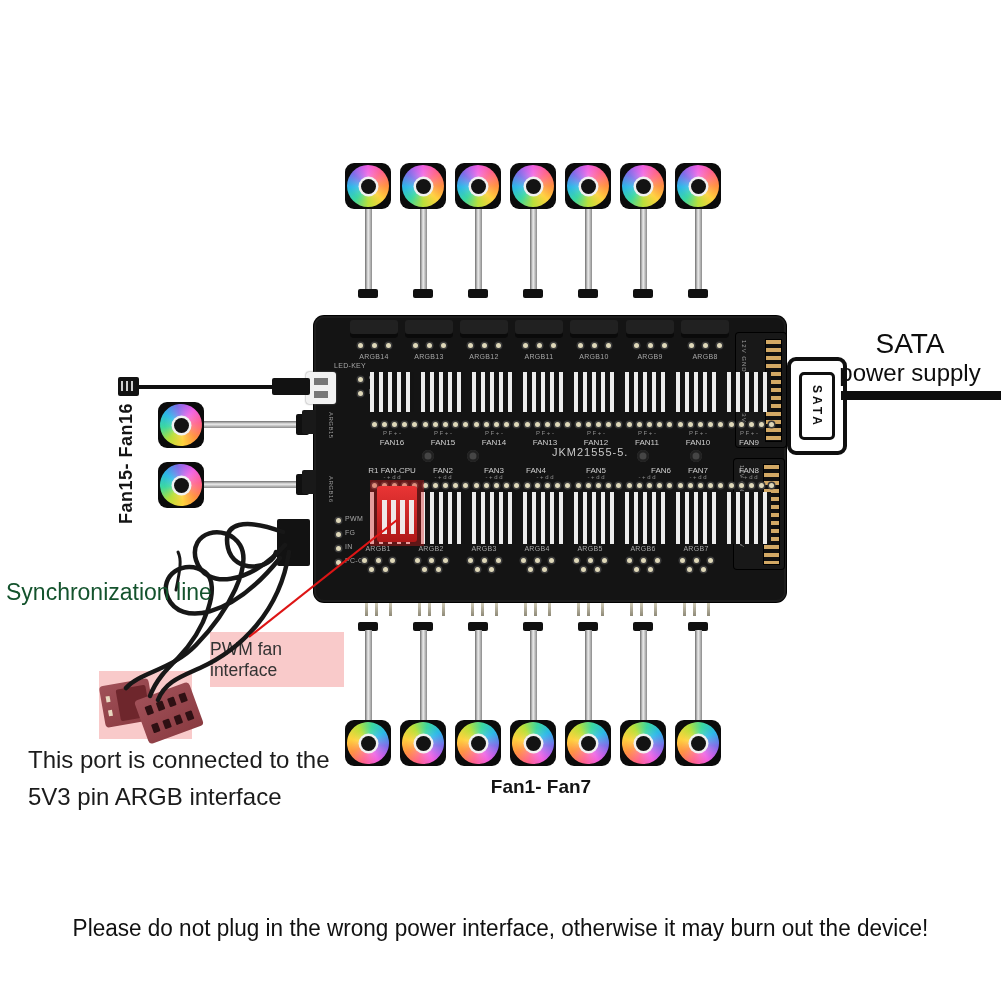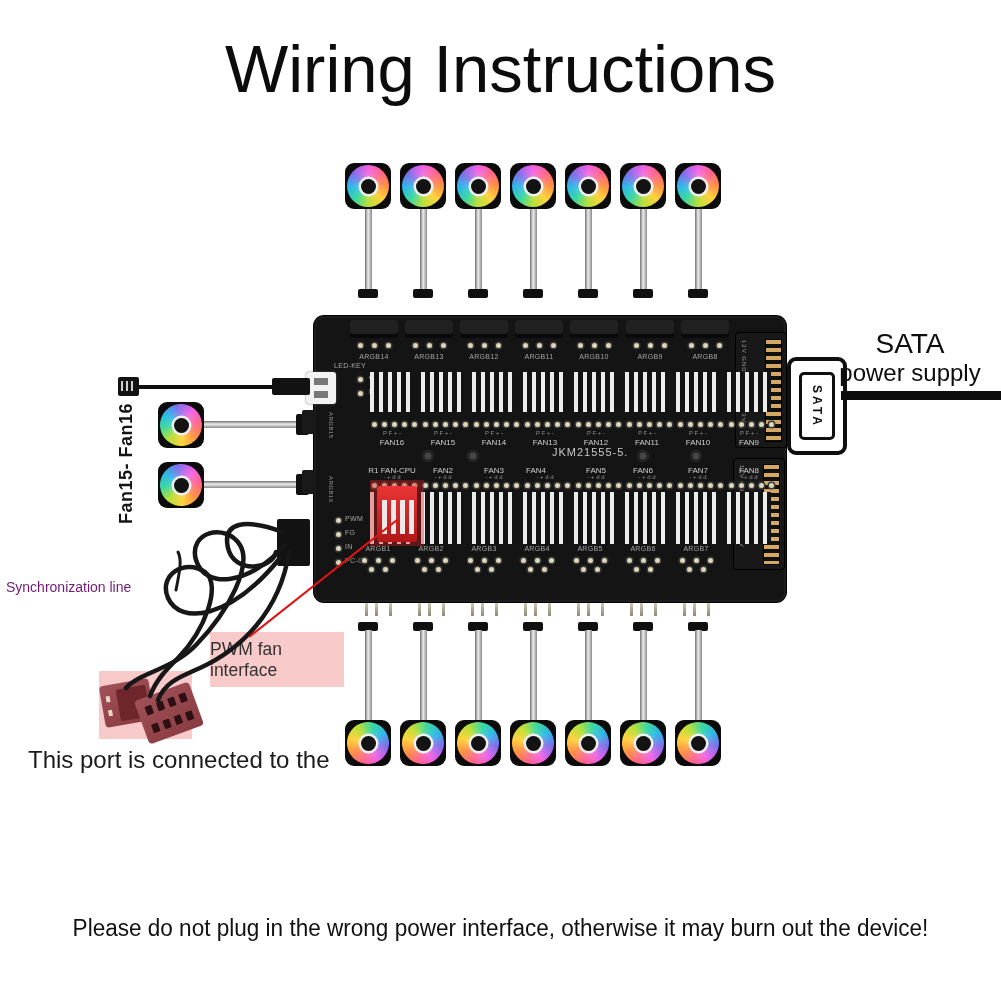--- a/index.html
+++ b/index.html
@@ -9,21 +9,21 @@
 
   
   .title{left:0;right:0;top:30px;text-align:center;font-size:67px;color:#0c0c0c;z-index:6;}
   .rowlabel{font-weight:bold;font-size:19px;color:#141414;text-align:center;z-index:6;}
   .vlabel-big{writing-mode:vertical-rl;transform:rotate(180deg);font-weight:bold;
               font-size:18px;color:#141414;letter-spacing:.5px;z-index:6;}
   .cpu-label{width:175px;text-align:center;font-weight:bold;font-size:17px;line-height:19px;z-index:6;}
   .sata-label{width:190px;text-align:center;z-index:6;color:#0d0d0d;}
   .sata-label .l1{font-size:28px;line-height:31px;}
   .sata-label .l2{font-size:24px;line-height:27px;}
-  .sync-label{font-size:14px;color:#701a75;z-index:6;}
+  .sync-label{font-size:23px;color:#14532d;z-index:6;}
   .pwm-label{width:134px;height:55px;display:flex;align-items:center;justify-content:center;
              font-size:17.5px;color:#333;z-index:4;}
   .note{font-size:24px;color:#1b1b1b;line-height:37px;z-index:6;}
   .warning{left:0;right:0;top:915px;text-align:center;font-size:23px;color:#111;
            transform:scaleX(.98);z-index:6;}
 
   
   .fan{width:46px;height:46px;}
   .fan-frame{inset:0;background:#0b0b0b;border-radius:9px;}
   .fan-blades{inset:2px;border-radius:50%;
@@ -71,22 +71,22 @@
   .blackpart{background:#121212;border-radius:2px;z-index:3;}
   .pinkbg{z-index:3;}
   .redconn{border-radius:4px;z-index:4;}
   svg.cables{left:0;top:0;z-index:5;pointer-events:none;}
 </style>
 </head>
 <body>
 
 <div id="stage">
 
-  <div class="abs title">Wiring Instructions</div>
-
+
+  <div class="abs rowlabel" style="left:441px;top:776px;width:200px;">Fan1- Fan7</div>
   <div class="abs vlabel-big" style="left:116px;top:398px;height:126px;">Fan15- Fan16</div>
 
 
   <div class="abs blackpart" style="left:118px;top:377px;width:21px;height:19px;">
     <div class="abs" style="left:3px;top:4px;width:15px;height:10px;
          background:repeating-linear-gradient(90deg,#cfcfcf 0 2px,#141414 2px 5px);"></div>
   </div>
   <div class="abs" style="left:139px;top:385px;width:133px;height:4px;background:#0f0f0f;z-index:3;"></div>
   <div class="abs blackpart" style="left:272px;top:378px;width:38px;height:17px;"></div>
 
@@ -117,20 +117,21 @@
       <div class="abs" style="left: 32px; top: 9px; width: 7px; height: 9px; background: rgb(46, 16, 19); border-radius: 1px;"></div>
       <div class="abs" style="left: 44px; top: 9px; width: 7px; height: 9px; background: rgb(46, 16, 19); border-radius: 1px;"></div>
       <div class="abs" style="left: 8px; top: 28px; width: 7px; height: 9px; background: rgb(46, 16, 19); border-radius: 1px;"></div>
       <div class="abs" style="left: 20px; top: 28px; width: 7px; height: 9px; background: rgb(46, 16, 19); border-radius: 1px;"></div>
       <div class="abs" style="left: 32px; top: 28px; width: 7px; height: 9px; background: rgb(46, 16, 19); border-radius: 1px;"></div>
       <div class="abs" style="left: 44px; top: 28px; width: 7px; height: 9px; background: rgb(46, 16, 19); border-radius: 1px;"></div>
     </div>
 
   <div class="abs note" style="left:28px;top:741px;">
     <div>This port is connected to the</div>
+    <div>5V3 pin ARGB interface</div>
   </div>
 
   <div class="abs warning">Please do not plug in the wrong power interface, otherwise it may burn out the device!</div>
 
   <div id="pcb" class="abs pcb" style="background: rgb(20, 20, 20);">
 
     <div class="abs tiny" style="left:20px;top:46px;">LED-KEY</div>
     <div class="abs whiteconn" style="left:-8px;top:56px;width:30px;height:32px;">
       <div class="abs hole" style="left:8px;top:6px;width:14px;height:7px;"></div>
       <div class="abs hole" style="left:8px;top:19px;width:14px;height:7px;"></div>
@@ -285,21 +286,21 @@
       <div class="abs pin-dot" style="left: 251px; top: 167px;"></div>
       <div class="abs pinband" style="left: 209px; top: 176px; height: 52px;"></div>
       <div class="abs flabel c" style="left: 254px; top: 150px; width: 56px;">FAN5</div>
       <div class="abs tiny2 c" style="left: 256px; top: 158px; width: 52px;">- + d d</div>
       <div class="abs pin-dot" style="left: 262px; top: 167px;"></div>
       <div class="abs pin-dot" style="left: 272px; top: 167px;"></div>
       <div class="abs pin-dot" style="left: 282px; top: 167px;"></div>
       <div class="abs pin-dot" style="left: 292px; top: 167px;"></div>
       <div class="abs pin-dot" style="left: 302px; top: 167px;"></div>
       <div class="abs pinband" style="left: 260px; top: 176px; height: 52px;"></div>
-      <div class="abs flabel c" style="left: 301px; top: 150px; width: 56px;">FAN6</div>
+      <div class="abs flabel c" style="left: 319px; top: 150px; width: 56px;">FAN6</div>
       <div class="abs tiny2 c" style="left: 307px; top: 158px; width: 52px;">- + d d</div>
       <div class="abs pin-dot" style="left: 313px; top: 167px;"></div>
       <div class="abs pin-dot" style="left: 323px; top: 167px;"></div>
       <div class="abs pin-dot" style="left: 333px; top: 167px;"></div>
       <div class="abs pin-dot" style="left: 343px; top: 167px;"></div>
       <div class="abs pin-dot" style="left: 353px; top: 167px;"></div>
       <div class="abs pinband" style="left: 311px; top: 176px; height: 52px;"></div>
       <div class="abs flabel c" style="left: 356px; top: 150px; width: 56px;">FAN7</div>
       <div class="abs tiny2 c" style="left: 358px; top: 158px; width: 52px;">- + d d</div>
       <div class="abs pin-dot" style="left: 364px; top: 167px;"></div>

